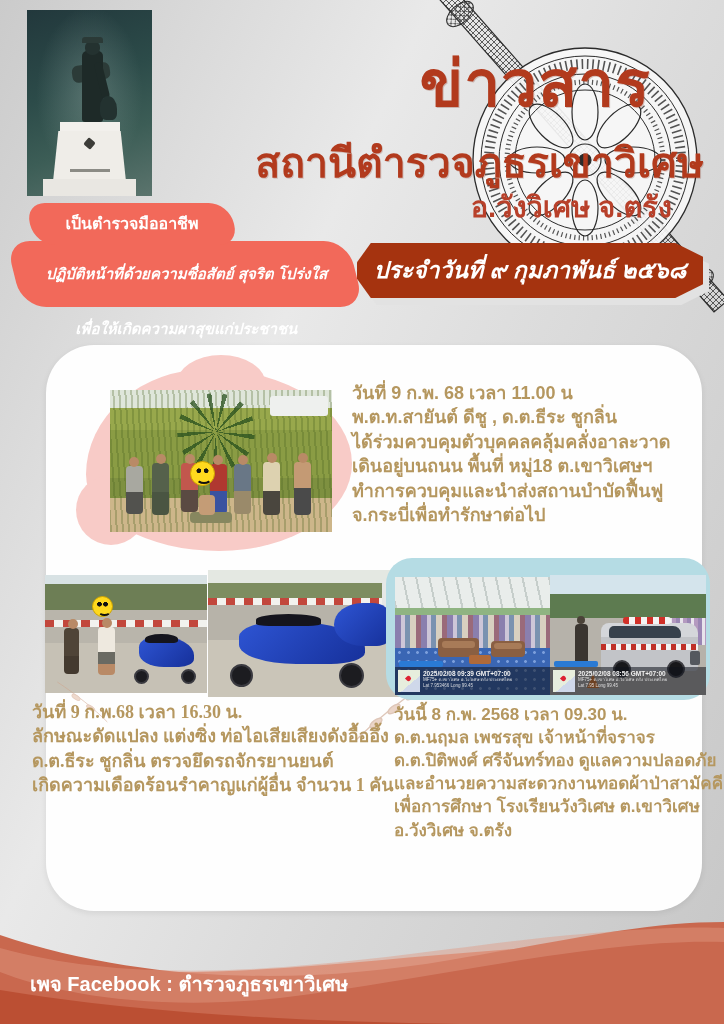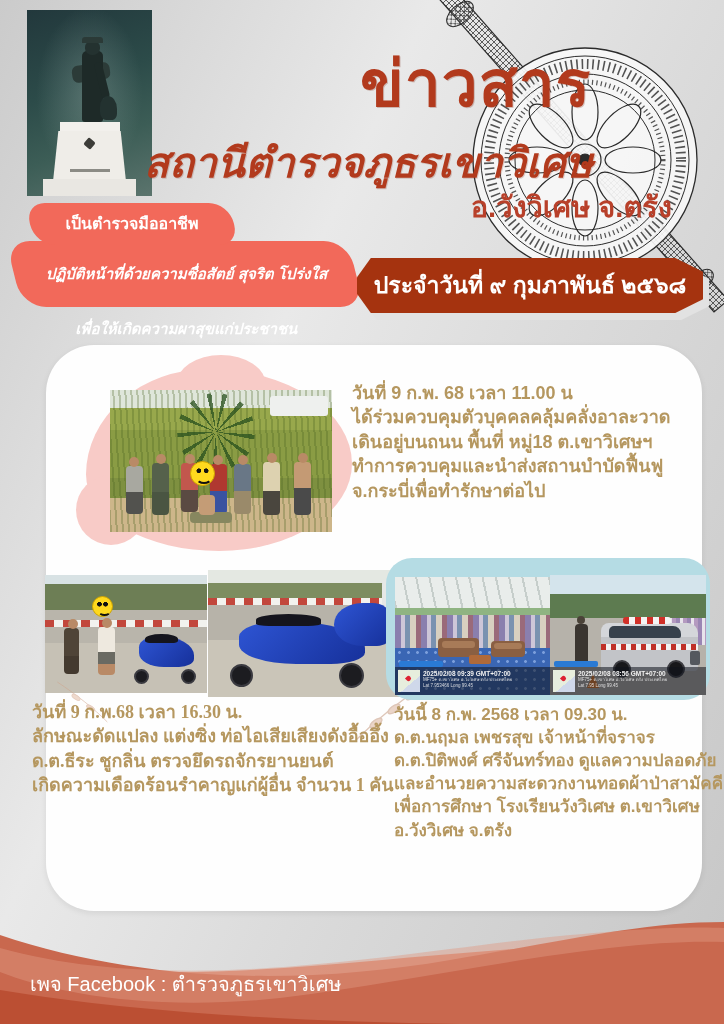--- a/index.html
+++ b/index.html
@@ -20,39 +20,39 @@
   .stat-body { position:absolute; left:44%; bottom:40%; width:17%; height:38%; background:#1e2a28; border-radius:5px 5px 3px 3px; }
   .stat-head { position:absolute; left:46%; bottom:76%; width:12%; height:8%; background:#243230; border-radius:50% 50% 45% 45%; }
   .stat-cap  { position:absolute; left:44%; bottom:82%; width:17%; height:3.5%; background:#2b3a37; border-radius:3px 3px 0 0; }
   .stat-child{ position:absolute; left:36%; bottom:62%; width:30%; height:9%; background:#2c3b38; border-radius:6px; transform:rotate(-8deg); }
   .stat-arm  { position:absolute; left:57%; bottom:52%; width:6%;  height:20%; background:#1e2a28; border-radius:4px; transform:rotate(-14deg); }
   .stat-dog  { position:absolute; left:58%; bottom:41%; width:14%; height:13%; background:#233230; border-radius:50% 60% 30% 40%; }
 
   .ornament { position:absolute; left:380px; top:-12px; width:344px; height:344px; z-index:1; }
 
   .main-title { position:absolute; left:360px; top:32px; width:350px; z-index:2;
-    font-size:64px; font-weight:800; color:#b23a1d; text-align:left; letter-spacing:1px;
+    font-size:64px; font-weight:800; color:#b23a1d; text-align:center; letter-spacing:1px;
     text-shadow:1px 1px 0 rgba(120,30,10,.25); }
   .station-title { position:absolute; right:20px; top:130px; width:560px; z-index:2;
-    font-size:41px; font-weight:800; color:#b23a1d; white-space:nowrap;
-    text-shadow:1px 1px 0 rgba(120,30,10,.2);font-style:italic; }
+    font-size:41px; font-weight:800; color:#b23a1d; text-align:right; white-space:nowrap;
+    text-shadow:1px 1px 0 rgba(120,30,10,.2); }
   .district-title { position:absolute; right:52px; top:184px; width:300px; z-index:2;
     font-size:29px; font-weight:800; color:#b8402a; text-align:right; white-space:nowrap; }
 
   
   .banner1 { position:absolute; left:30px; top:203px; width:204px; height:42px; z-index:3;
     background:#f2695a; border-radius:20px; transform:skewX(14deg); }
   .banner1 span, .banner2 span { display:block; transform:skewX(-14deg); color:#fff; font-weight:700; text-align:center; }
   .banner1 span { font-size:16px; line-height:42px; }
   .banner2 { position:absolute; left:14px; top:241px; width:342px; height:66px; z-index:2;
     background:#f2695a; border-radius:24px; transform:skewX(14deg); }
   .banner2 span { font-size:15px; line-height:1.45; padding-top:11px; }
 
   
-  .date-wrap { position:absolute; left:357px; top:258px; width:352px; height:60px; z-index:3; }
+  .date-wrap { position:absolute; left:357px; top:243px; width:352px; height:60px; z-index:3;font-style:italic; }
   .date-shadow { position:absolute; left:6px; top:7px; width:346px; height:55px; background:#e2e2e2;
     clip-path:polygon(0 35%,4% 0,92% 0,100% 25%,100% 75%,92% 100%,4% 100%,0 65%); }
   .date-banner { position:absolute; left:0; top:0; width:346px; height:55px; background:#a5330f;
     clip-path:polygon(0 35%,4% 0,92% 0,100% 25%,100% 75%,92% 100%,4% 100%,0 65%);
     color:#fff; font-size:23px; font-weight:800; text-align:center; line-height:55px; white-space:nowrap; }
 
   
   .card { position:absolute; left:46px; top:345px; width:656px; height:566px;
     background:#fefefe; border-radius:48px; box-shadow:0 2px 6px rgba(0,0,0,.08); }
 
@@ -148,21 +148,21 @@
   .twig { position:absolute; opacity:.55; }
 
   
   .news-text { position:absolute; color:#b5975f; font-weight:700; font-size:18px; line-height:1.36; white-space:nowrap; }
   .news1-text { left:306px; top:36px; }
   .news2-text { left:-14px; top:355px;font-family:Liberation Serif, serif; }
   .news3-text { left:348px; top:358px; font-size:17px; }
 
   
   .footer-svg { position:absolute; left:0; bottom:0; width:724px; height:112px; }
-  .footer-facebook { position:absolute; left:30px;  bottom:24px; color:#fff; font-size:20px; font-weight:400; z-index:5; }
+  .footer-facebook { position:absolute; left:30px;  bottom:24px; color:#fff; font-size:20px; font-weight:700; z-index:5; }
   .footer-phone    { position:absolute; right:28px; bottom:36px; color:#fff; font-size:21px; font-weight:800; z-index:5; }
 </style>
 </head>
 <body>
 
 <div class="poster">
 
   <div class="statue-photo">
     <div class="glow"></div>
     <div class="stat-child"></div>
@@ -241,20 +241,21 @@
       <div class="fig" style="left:56%;bottom:13%;height:50px;background:linear-gradient(#697786 0 55%,#9a8a6a 55% 100%)"></div>
       <div class="fig" style="left:69%;bottom:12%;height:53px;background:linear-gradient(#ddd2b0 0 55%,#4a463e 55% 100%)"></div>
       <div class="fig" style="left:83%;bottom:12%;height:53px;background:linear-gradient(#c49a74 0 50%,#4a4a4a 50% 100%)"></div>
       <div class="sitting-legs"></div>
       <div class="sitting-torso"></div>
       <div class="smiley" style="left:36%;top:50%;width:25px;height:25px"></div>
     </div>
 
     <div class="news-text news1-text">
       <div>วันที่ 9 ก.พ. 68 เวลา 11.00 น</div>
+      <div>พ.ต.ท.สายันต์ ดีชู , ด.ต.ธีระ ชูกลิ่น</div>
       <div>ได้ร่วมควบคุมตัวบุคคลคลุ้มคลั่งอาละวาด</div>
       <div>เดินอยู่บนถนน  พื้นที่  หมู่18  ต.เขาวิเศษฯ</div>
       <div>ทำการควบคุมและนำส่งสถานบำบัดฟื้นฟู</div>
       <div>จ.กระบี่เพื่อทำรักษาต่อไป</div>
     </div>
 
     <div class="photo photo2">
       <div class="curb"></div>
       <div class="fig" style="left:12%;bottom:16%;height:46px;width:15px;background:linear-gradient(#4f4437 0 60%,#443a2f 60% 100%)"></div>
       <div class="fig" style="left:33%;bottom:15%;height:48px;background:linear-gradient(#eee9df 0 52%,#6a6a62 52% 78%,#b98a66 78% 100%)"></div>

